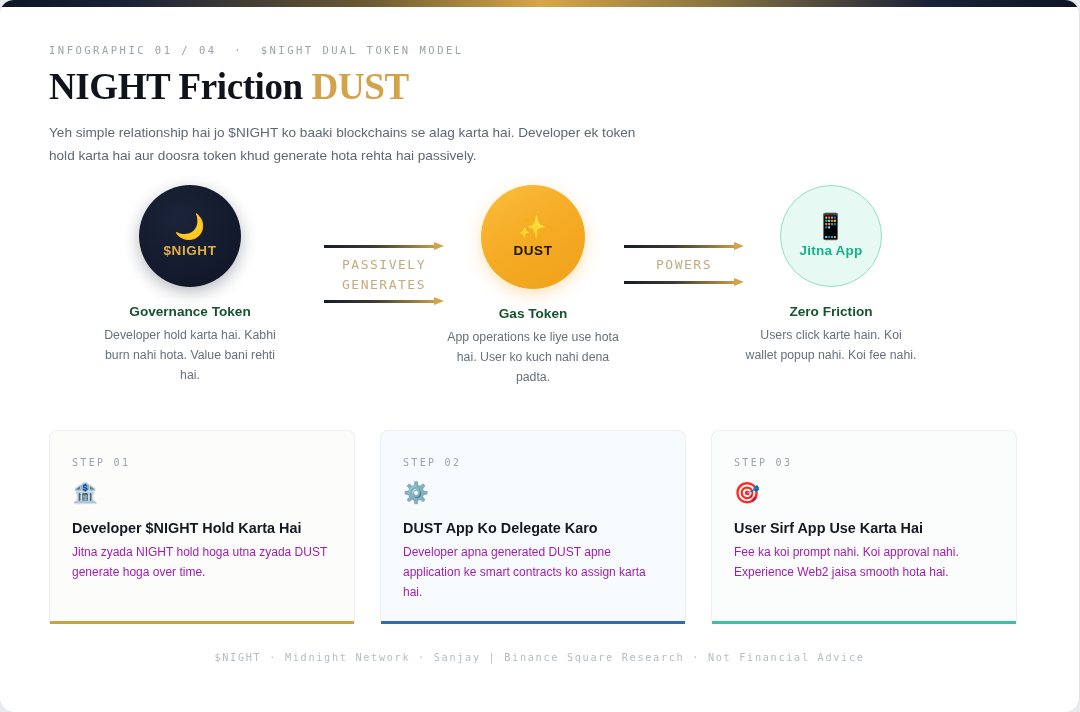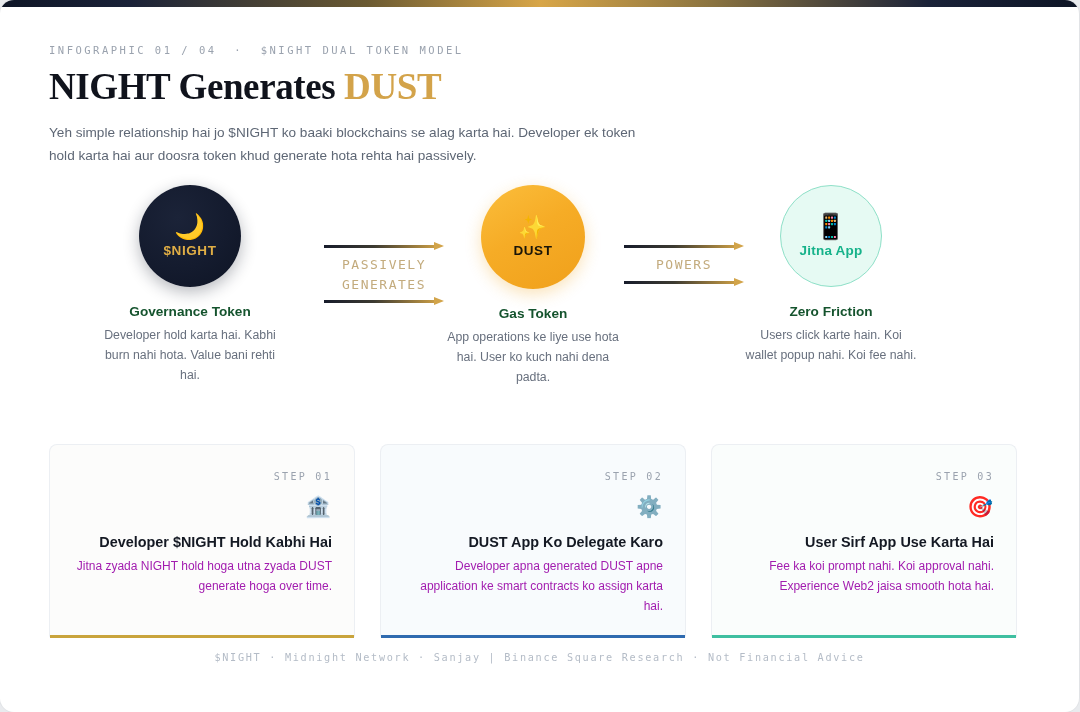--- a/index.html
+++ b/index.html
@@ -163,25 +163,24 @@
     color: #c3ab7d;
     text-align: center;
     line-height: 1.5;
     padding: 7px 0 6px;
     white-space: pre-line;
   }
 
   
   .cards {
     position: absolute;
-    left: 49px; top: 444px;
+    left: 49px; top: 430px;
     width: 968px;
     display: flex;
     gap: 25px;
-    text-align: right;
   }
   .card {
     flex: 1;
     min-height: 189px;
     border-radius: 8px 8px 3px 3px;
     padding: 26px 22px 22px;
     position: relative;
     background: #fbfcfd;
     border: 1px solid #eceff3;
     border-bottom: none;
@@ -233,21 +232,21 @@
 </style>
 </head>
 <body>
 
 <div class="page">
 
   <div class="topbar"></div>
 
   <div class="header">
     <div class="eyebrow">INFOGRAPHIC 01 / 04  ·  $NIGHT DUAL TOKEN MODEL</div>
-    <h1 class="headline"><span>NIGHT Generates </span><span class="accent">DUST</span></h1>
+    <h1 class="headline"><span>NIGHT Friction </span><span class="accent">DUST</span></h1>
     <p class="subhead">Yeh simple relationship hai jo $NIGHT ko baaki blockchains se alag karta hai. Developer ek token hold karta hai aur doosra token khud generate hota rehta hai passively.</p>
   </div>
 
   <div class="flow">
 
     <div class="node n1">
       <div class="circle">
         <span class="glyph">🌙</span>
         <span class="circle-label">$NIGHT</span>
       </div>
@@ -298,21 +297,21 @@
       <div class="node-desc">Users click karte hain. Koi wallet popup nahi. Koi fee nahi.</div>
     </div>
 
   </div>
 
   <div class="cards">
 
     <div class="card k1">
       <div class="step-tag">STEP 01</div>
       <div class="step-icon">🏦</div>
-      <div class="card-title">Developer $NIGHT Hold Kabhi Hai</div>
+      <div class="card-title">Developer $NIGHT Hold Karta Hai</div>
       <div class="card-desc">Jitna zyada NIGHT hold hoga utna zyada DUST generate hoga over time.</div>
     </div>
 
     <div class="card k2">
       <div class="step-tag">STEP 02</div>
       <div class="step-icon">⚙️</div>
       <div class="card-title">DUST App Ko Delegate Karo</div>
       <div class="card-desc">Developer apna generated DUST apne application ke smart contracts ko assign karta hai.</div>
     </div>
 

